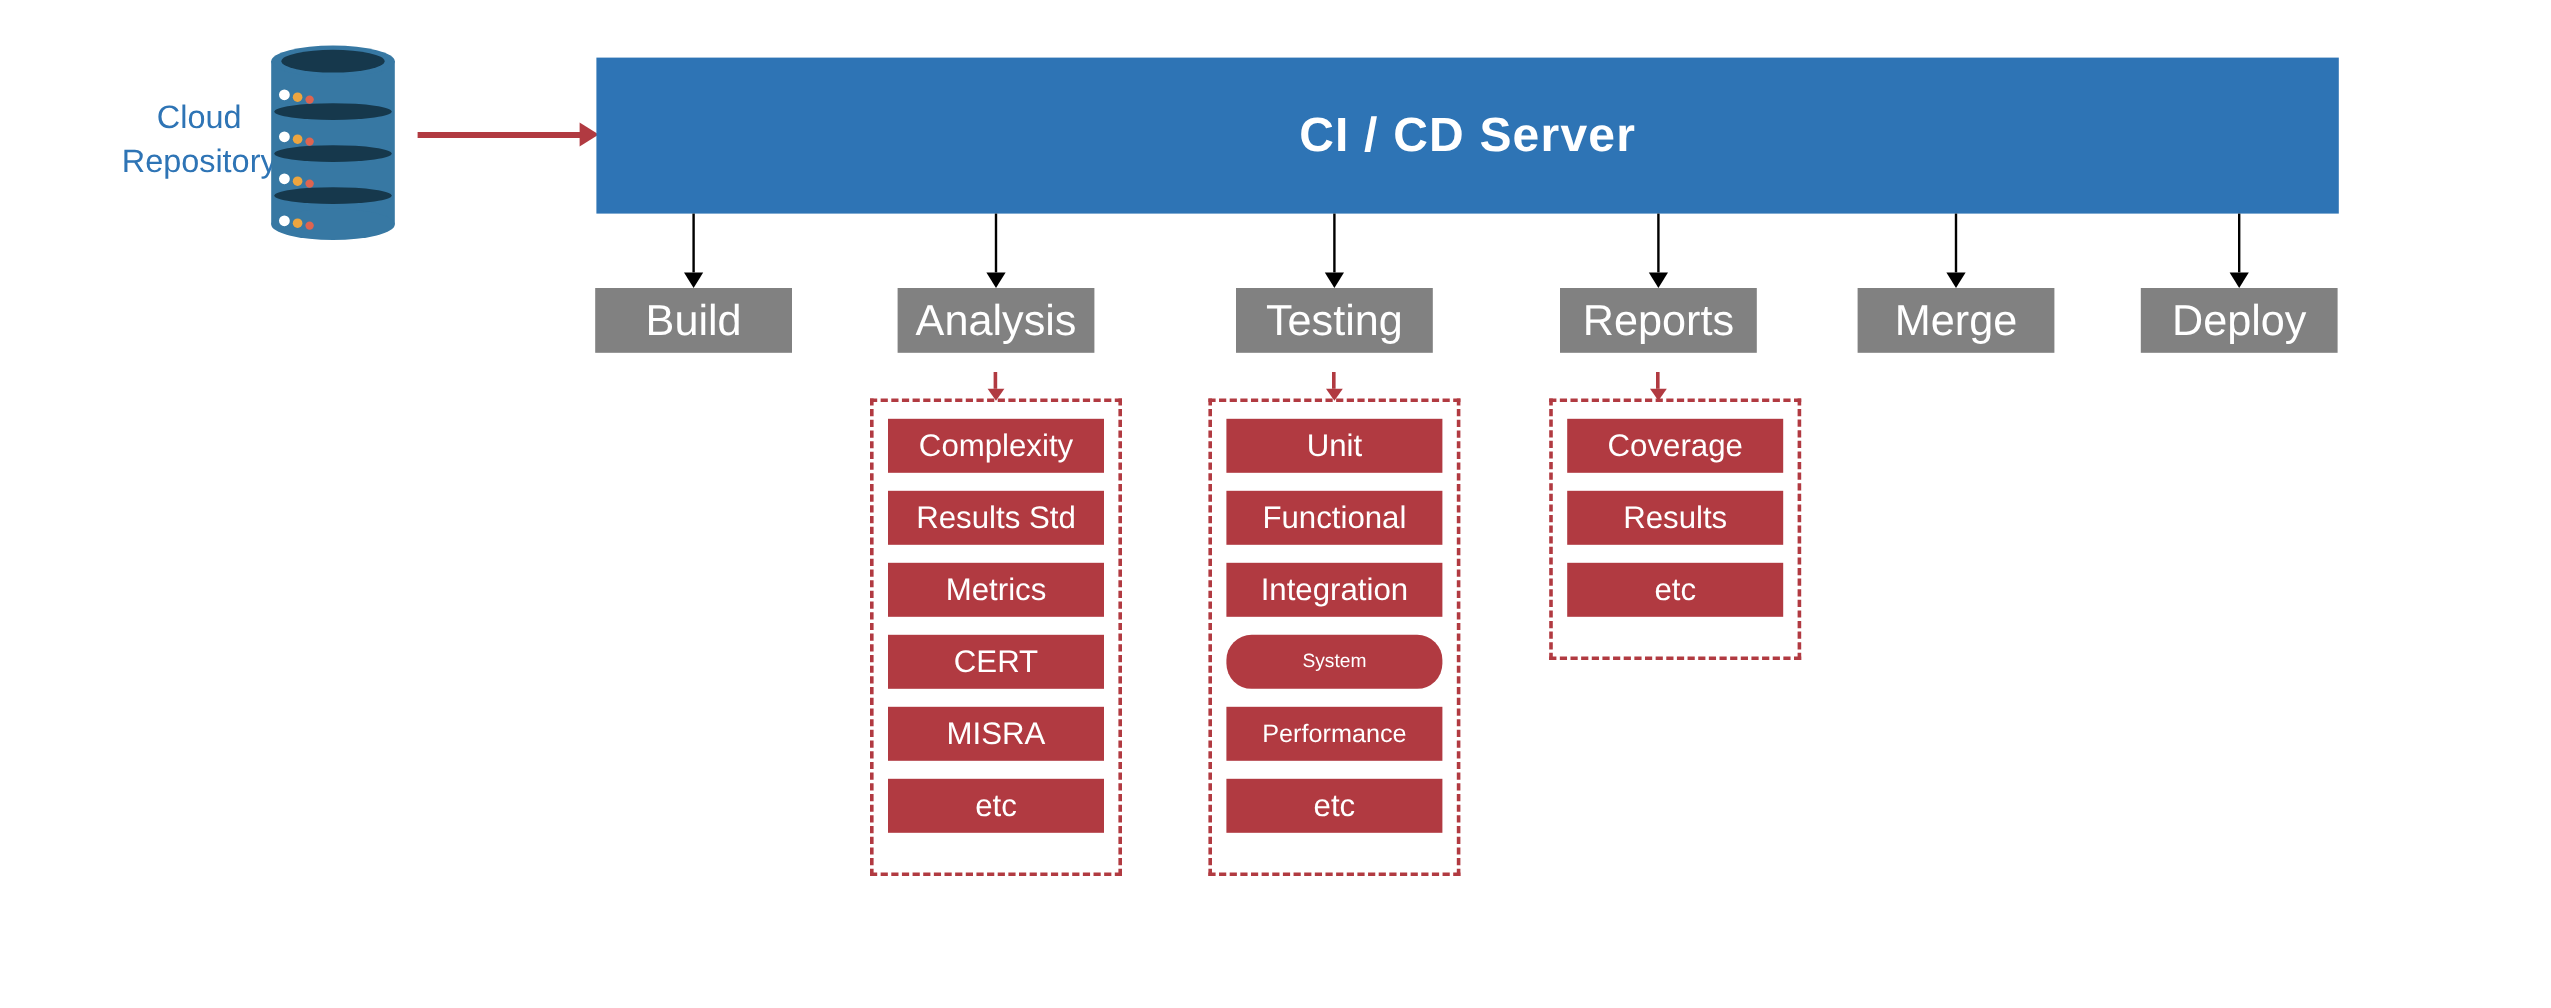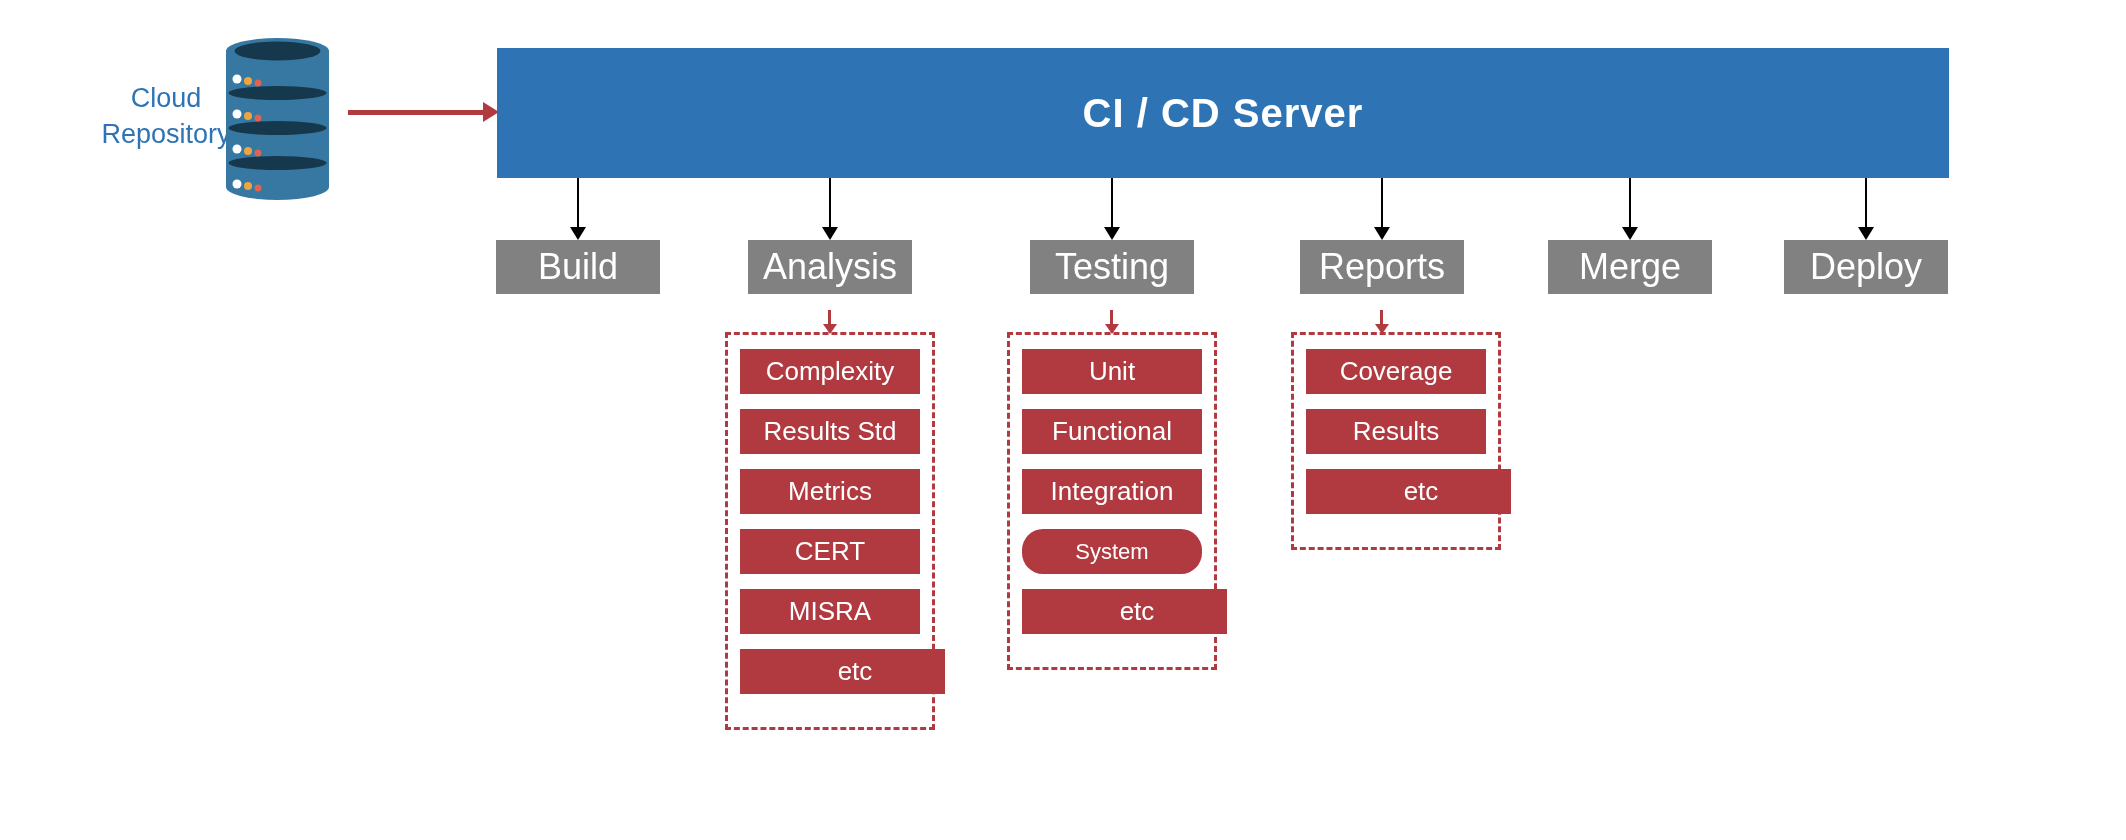--- a/index.html
+++ b/index.html
@@ -58,22 +58,22 @@
   .sublist{
     position:absolute;top:332px;width:210px;box-sizing:border-box;
     border:3px dashed var(--accent-red);
     padding:14px 12px 17px 12px;
   }
   .subitem{
     width:180px;height:45px;margin-bottom:15px;background:var(--accent-red);
     display:flex;align-items:center;justify-content:center;
     color:#ffffff;font-size:26px;font-weight:300;
   }
-  .subitem:last-child{margin-bottom:16px;padding-left:25px;}
-  .subitem.fs-s{font-size:22px;border-radius:21px;}
+  .subitem:last-child{margin-bottom:16px;}
+  .subitem.fs-s{font-size:16px;border-radius:21px;}
   .subitem.fs-xs{font-size:21px;}
 </style>
 </head>
 <body>
 
 <div class="canvas">
 
   <div class="repo-label">Cloud Repository</div>
 
   <svg class="db-icon" viewBox="0 0 111 167" xmlns="http://www.w3.org/2000/svg">
@@ -145,20 +145,21 @@
     <div class="subitem">CERT</div>
     <div class="subitem">MISRA</div>
     <div class="subitem">etc</div>
   </div>
 
   <div class="sublist" style="left:1007px">
     <div class="subitem">Unit</div>
     <div class="subitem">Functional</div>
     <div class="subitem">Integration</div>
     <div class="subitem fs-s">System</div>
+    <div class="subitem fs-xs">Performance</div>
     <div class="subitem">etc</div>
   </div>
 
   <div class="sublist" style="left:1291px">
     <div class="subitem">Coverage</div>
     <div class="subitem">Results</div>
     <div class="subitem">etc</div>
   </div>
 
 </div>

